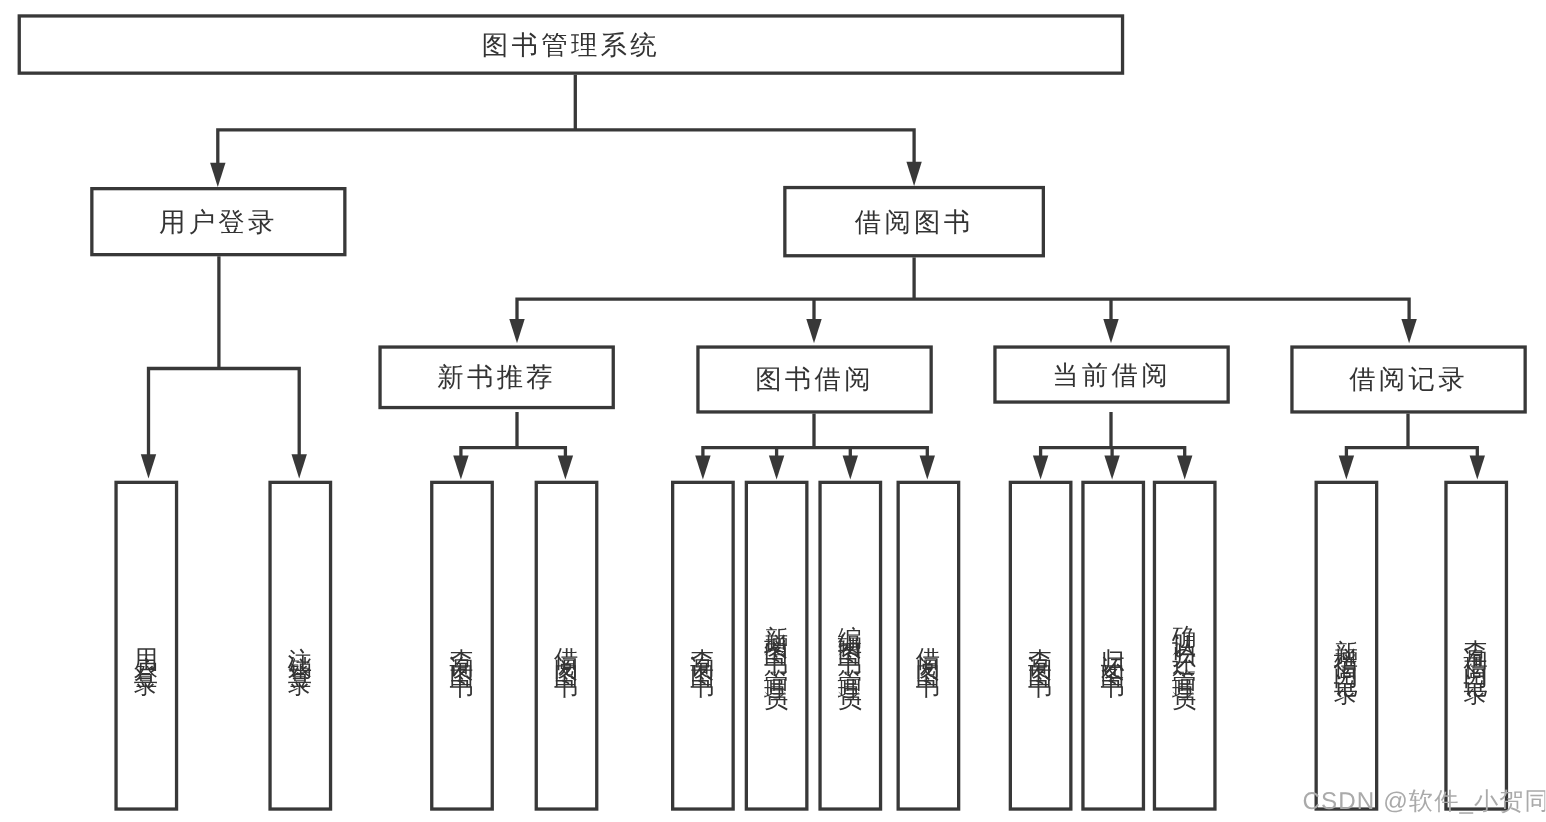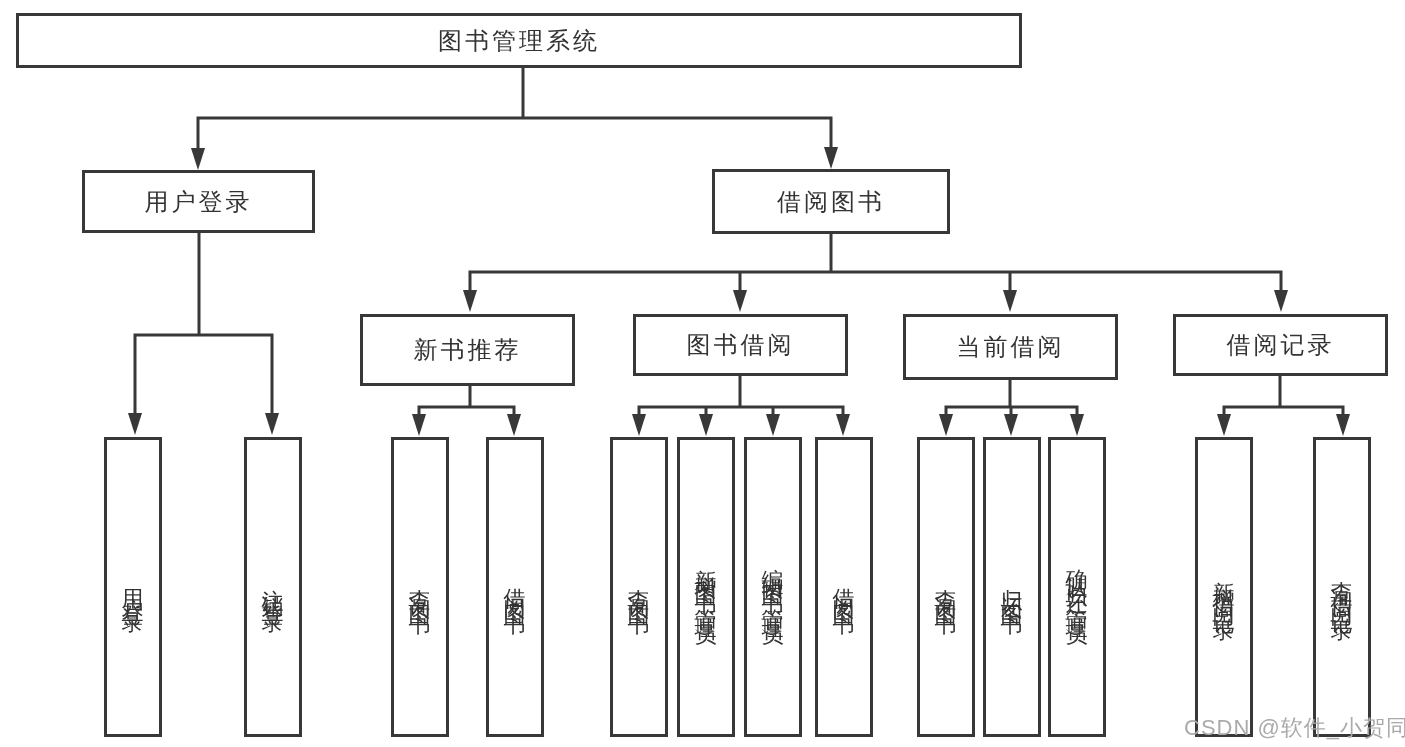--- a/index.html
+++ b/index.html
@@ -125,23 +125,23 @@
       <polygon points="1217,414 1231,414 1224,436"></polygon>
       <polygon points="1336,414 1350,414 1343,436"></polygon>
     </g>
   </svg>
 
   <div class="node" style="left:16px; top:13px; width:1006px; height:55px;">图书管理系统</div>
 
   <div class="node" style="left:82px; top:170px; width:233px; height:63px;">用户登录</div>
   <div class="node" style="left:712px; top:169px; width:238px; height:65px;">借阅图书</div>
 
-  <div class="node" style="left:360px; top:314px; width:215px; height:72px;">新书推荐</div>
+  <div class="node" style="left:344px; top:314px; width:215px; height:58px;">新书推荐</div>
   <div class="node" style="left:633px; top:314px; width:215px; height:62px;">图书借阅</div>
-  <div class="node" style="left:903px; top:314px; width:215px; height:66px;">当前借阅</div>
+  <div class="node" style="left:903px; top:314px; width:215px; height:53px;">当前借阅</div>
   <div class="node" style="left:1173px; top:314px; width:215px; height:62px;">借阅记录</div>
 
   <div class="leaf" style="left:104px;">
     <span>用户登录</span>
   </div>
   <div class="leaf" style="left:244px;">
     <span>注销登录</span>
   </div>
 
   <div class="leaf" style="left:391px;">

